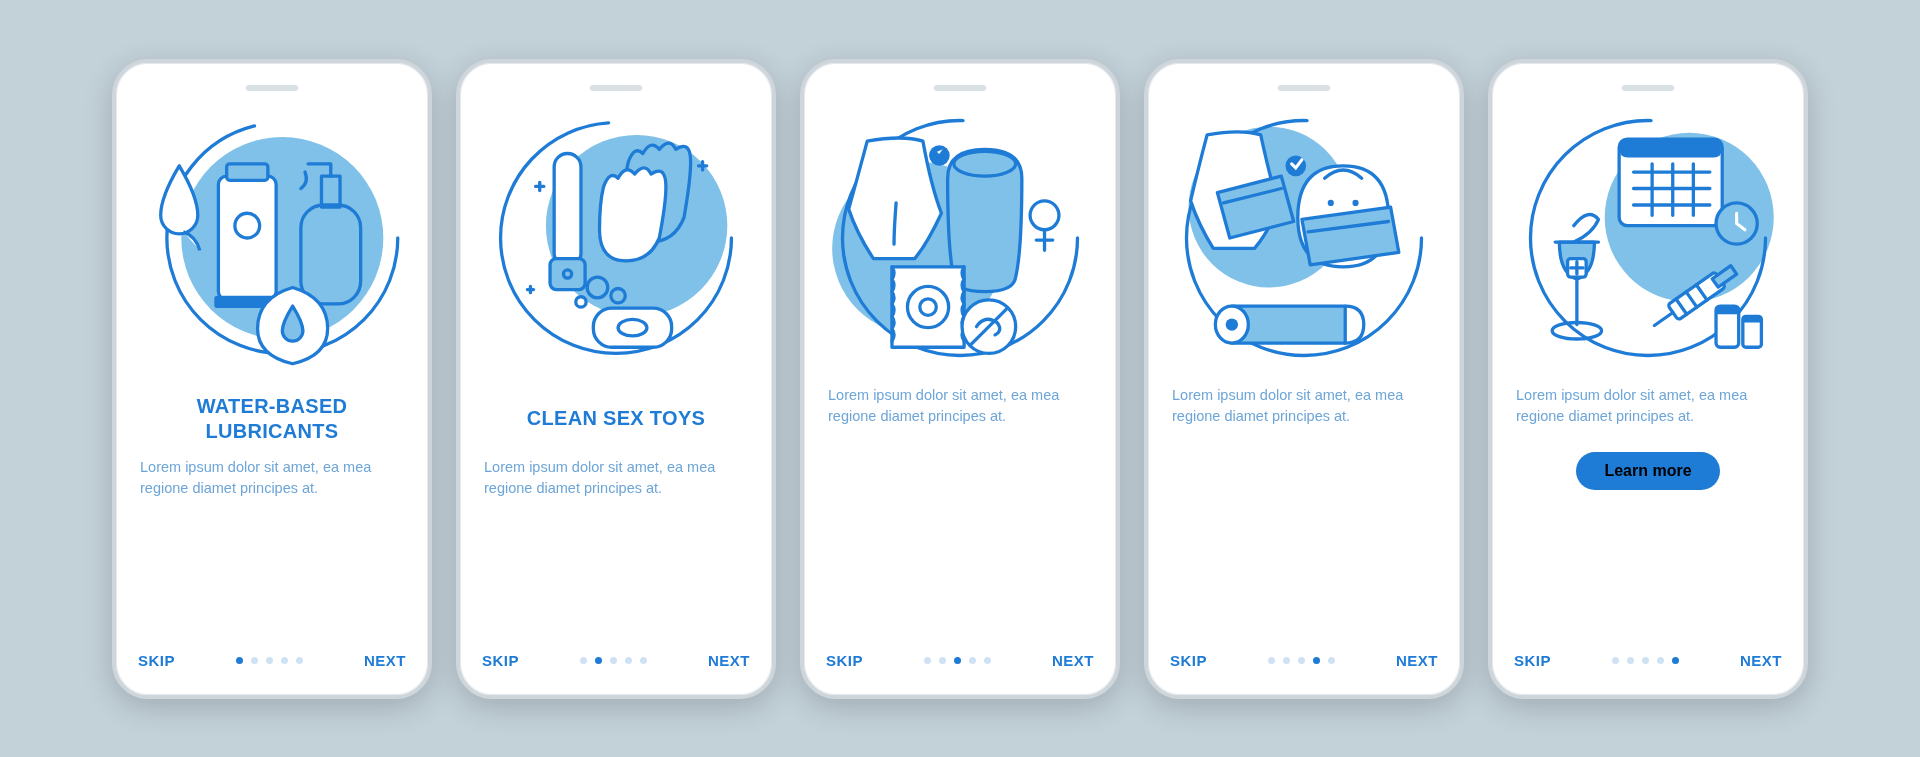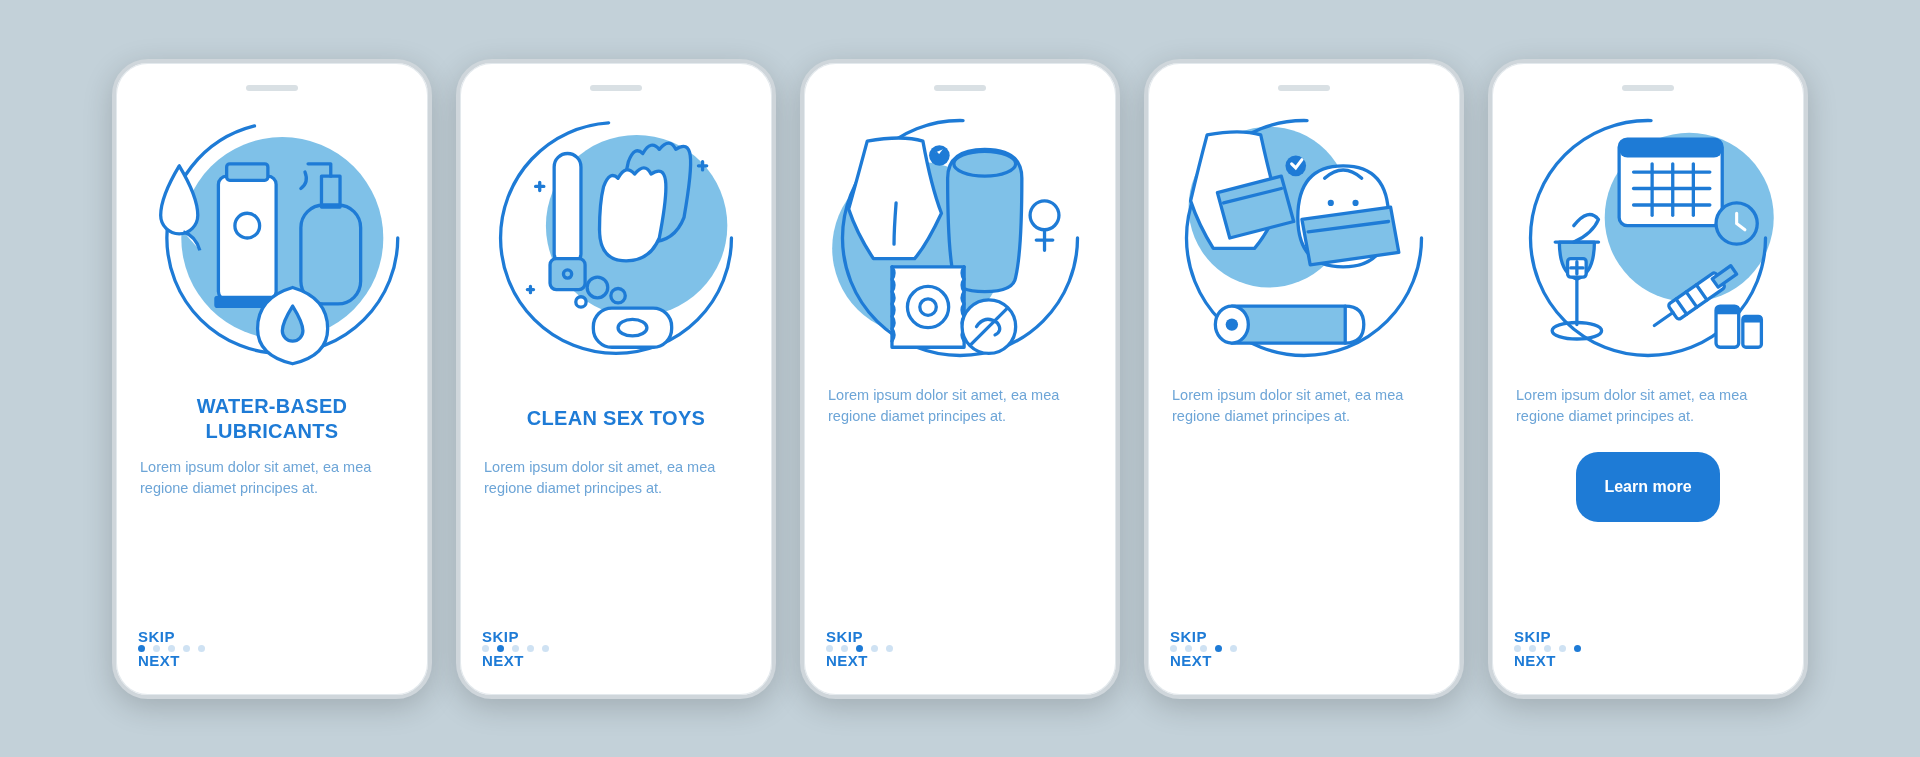--- a/index.html
+++ b/index.html
@@ -68,34 +68,33 @@
     margin-top: 12px;
     padding: 0 2px;
   }
   .cta-wrap{
     display:flex;
     justify-content:center;
     margin-top:24px;
   }
   .cta {
     background: #1e7bd6;
-    color: #ffffff;
+    color: #000000;
     font-weight: 700;
     font-size: 16px;
-    padding: 26px 28px;
+    padding: 10px 28px;
     border-radius: 22px;
     border: none;
   }
   .footer {
     margin-top: auto;
     display: flex;
-    align-items: flex-start;
+    align-items: center;
     justify-content: space-between;
     padding-top: 12px;
-    flex-direction: column;
   }
   .skip, .next {
     color: #1e7bd6;
     font-weight: 700;
     font-size: 15px;
     letter-spacing: 0.5px;
   }
   .dots { display: flex; gap: 8px; }
   .dot {
     width: 7px; height: 7px; border-radius: 50%;

